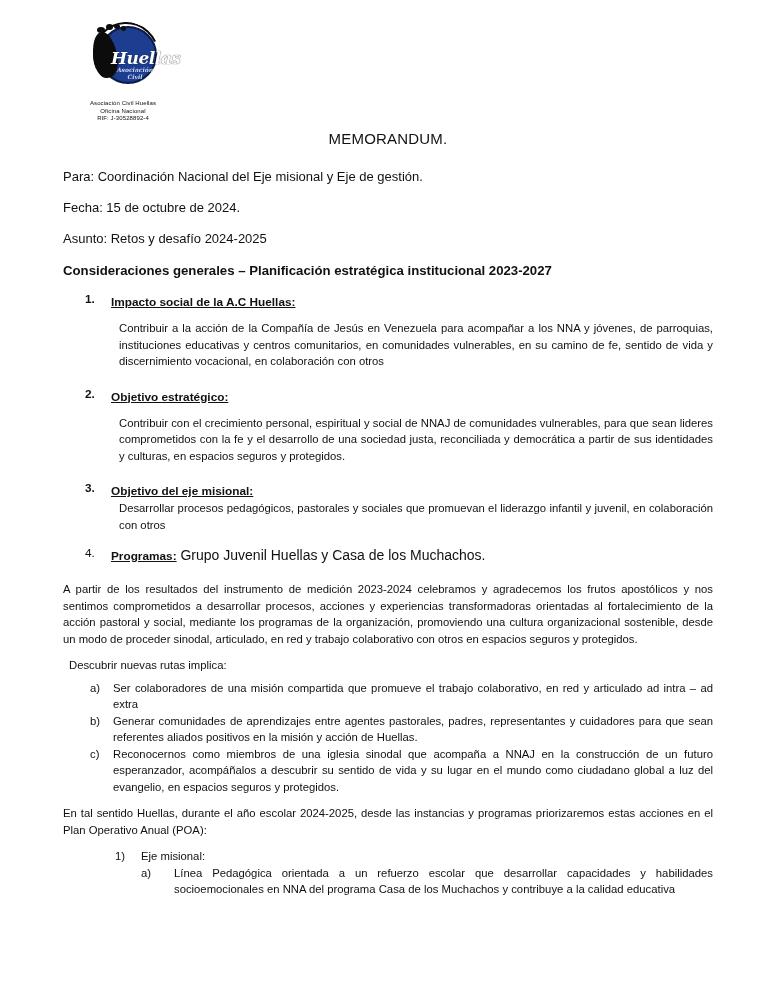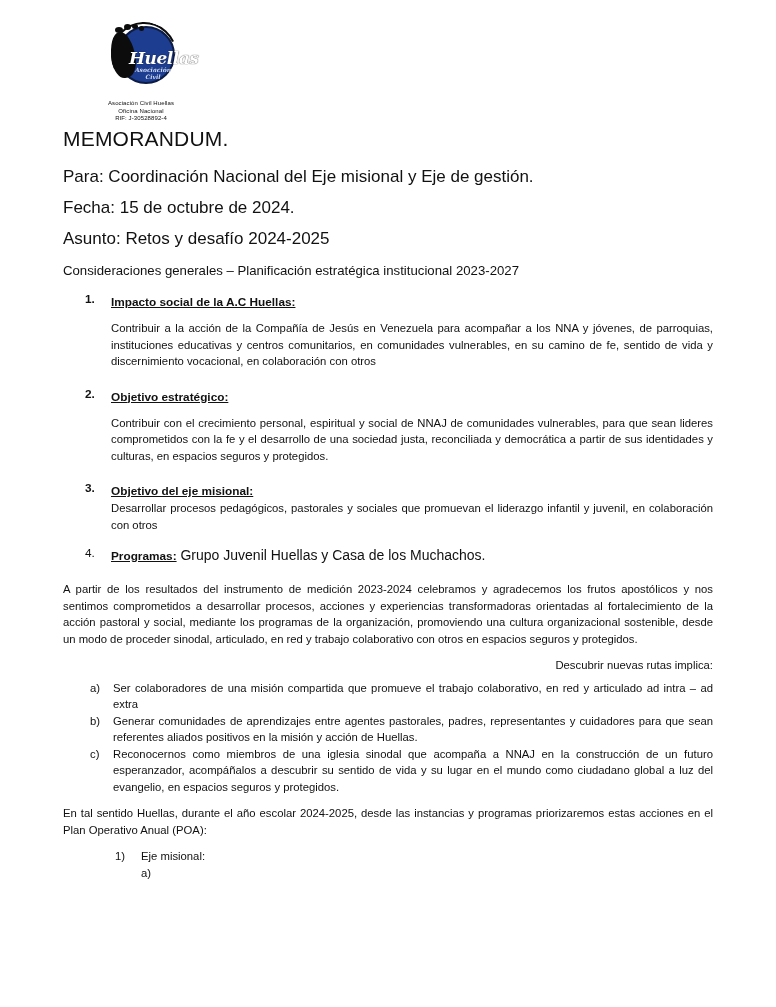--- a/index.html
+++ b/index.html
@@ -16,21 +16,21 @@
     width: 776px;
     height: 1007px;
     background: #ffffff;
     overflow: hidden;
     box-sizing: border-box;
   }
 
   
   .letterhead {
     position: absolute;
-    left: 81px;
+    left: 63px;
     top: 22px;
     width: 120px;
     text-align: center;
   }
   .logo-mark {
     position: relative;
     width: 76px;
     height: 76px;
     margin: 0 auto;
   }
@@ -111,37 +111,38 @@
   }
 
   
   .doc {
     position: absolute;
     left: 63px;
     top: 128px;
     width: 650px;
   }
   .doc-title {
-    font-size: 21px;
+    text-align: center;
+    font-size: 15px;
     line-height: 22px;
     color: #111;
     margin: 0 0 19px 0;
     letter-spacing: 0.2px;
   }
   .meta-line {
-    font-size: 17px;
+    font-size: 13px;
     line-height: 16px;
     margin: 0 0 15px 0;
     color: #111;
   }
   .meta-line .u { }
 
   .section-title {
     font-size: 13.2px;
-    font-weight: normal;
+    font-weight: bold;
     line-height: 18px;
     margin: 9px 0 12px 0;
     color: #111;
   }
 
   
   .olist { margin: 0; padding: 0; list-style: none; }
   .olist > li {
     position: relative;
     padding-left: 48px;
@@ -169,34 +170,35 @@
     font-weight: normal;
     text-decoration: none;
     color: #111;
   }
   .item-body {
     font-size: 11.3px;
     line-height: 16.5px;
     text-align: justify;
     color: #111;
     margin-top: 10px;
+    margin-left: 8px;
   }
   .item-body.tight { margin-top: 1px; }
   .gap-after { margin-bottom: 17px; }
   .gap-after-sm { margin-bottom: 13px; }
 
   .para {
     font-size: 11.3px;
     line-height: 16.5px;
     text-align: justify;
     color: #111;
     margin: 0 0 10px 0;
   }
   .para.lead-in {
-    text-align: right;
+    text-align: left;
     padding-left: 6px;
     margin: 0 0 6px 0;
   }
 
   
   .alist { margin: 0 0 10px 0; padding: 0; list-style: none; }
   .alist > li {
     position: relative;
     padding-left: 50px;
     margin-bottom: 0px;
@@ -327,19 +329,20 @@
 
     <div class="para" style="margin-top:2px">En tal sentido Huellas, durante el año escolar 2024-2025, desde las instancias y programas priorizaremos estas acciones en el Plan Operativo Anual (POA):</div>
 
     <ul class="deep-list">
       <li>
         <span class="marker">1)</span>
         <span>Eje misional:</span>
         <ul class="deep-sub">
           <li>
             <span class="marker">a)</span>
+            <span>Línea Pedagógica orientada a un refuerzo escolar que desarrollar capacidades y habilidades socioemocionales en NNA del programa Casa de los Muchachos y contribuye a la calidad educativa</span>
           </li>
         </ul>
       </li>
     </ul>
 
   </div>
 </div>
 
 </body></html>

